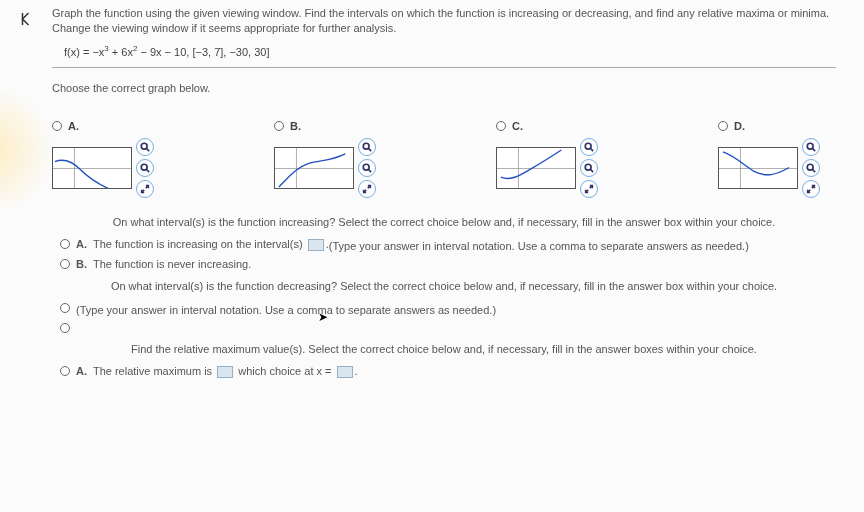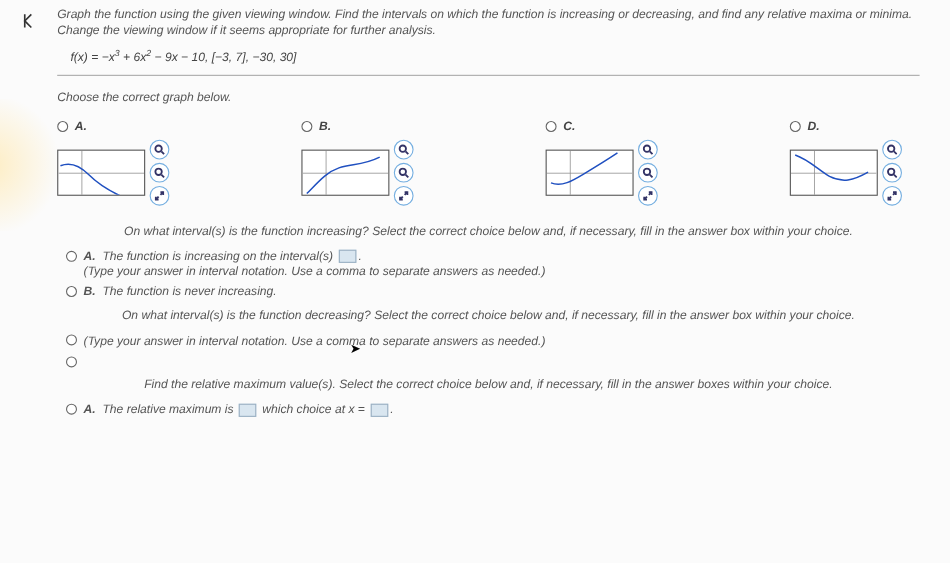--- a/index.html
+++ b/index.html
@@ -9,21 +9,20 @@
     color: #555;
     background: #fbfbfb;
     width: 864px;
     height: 512px;
     overflow: hidden;
     position: relative;
   }
   .page {
     padding: 6px 28px 6px 52px;
     position: relative;
-    font-style: italic;
   }
   .back-arrow {
     position: absolute;
     left: 18px;
     top: 10px;
     cursor: pointer;
     color: #333;
   }
   .back-arrow svg { width: 18px; height: 18px; stroke:#333; stroke-width:2; fill:none; }
   .prompt { line-height: 1.35; color:#555; }
@@ -38,21 +37,21 @@
   hr.sep::after{
     content:"";
     position:absolute;
     left:50%; top:-4px;
     width:28px; height:7px;
     transform:translateX(-50%);
     border:1px solid #999;
     border-radius:4px;
     background:#fafafa;
   }
-  .q-line { margin: 6px 0 14px 0; color:#555;}
+  .q-line { margin: 6px 0 26px 0; color:#555;}
   .choices-row {
     display: flex;
     justify-content: flex-start;
     gap: 120px;
     margin-bottom: 18px;
   }
   .choice-col { display:flex; flex-direction:column; gap:6px; }
   .radio-label { display:flex; align-items:center; gap:6px; font-weight:bold; color:#444;}
   .radio-dot {
     width:10px; height:10px; border:1.5px solid #666; border-radius:50%;
@@ -73,21 +72,21 @@
     border:1px solid #74aee0;
     border-radius:50%;
     display:flex; align-items:center; justify-content:center;
     background:#fff;
     font-size:9px; color:#336;
   }
   .tool-btn svg{width:10px;height:10px;stroke:#336;fill:none;stroke-width:2;}
   .question-text{ margin: 10px 0 10px 0; color:#555;text-align:center;}
   .opt { display:flex; align-items:flex-start; gap:6px; margin:6px 0 2px 8px;}
   .opt .radio-dot{ margin-top:1px;}
-  .opt-body{ display:flex; flex-direction:column;}
+  .opt-body{ display:flex; flex-direction:row;}
   .opt-line{}
   .opt-sub{ color:#555; margin-top:2px;}
   .blank{
     display:inline-block;
     width:16px; height:12px;
     background:#d9e6f0;
     border:1px solid #9ab0c2;
     vertical-align:middle;
     margin:0 2px;
   }

